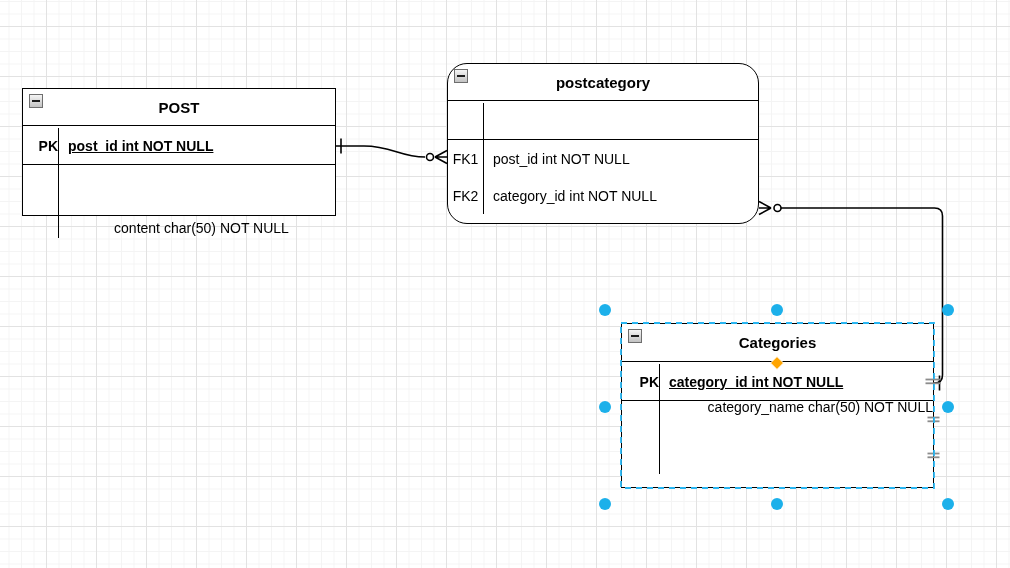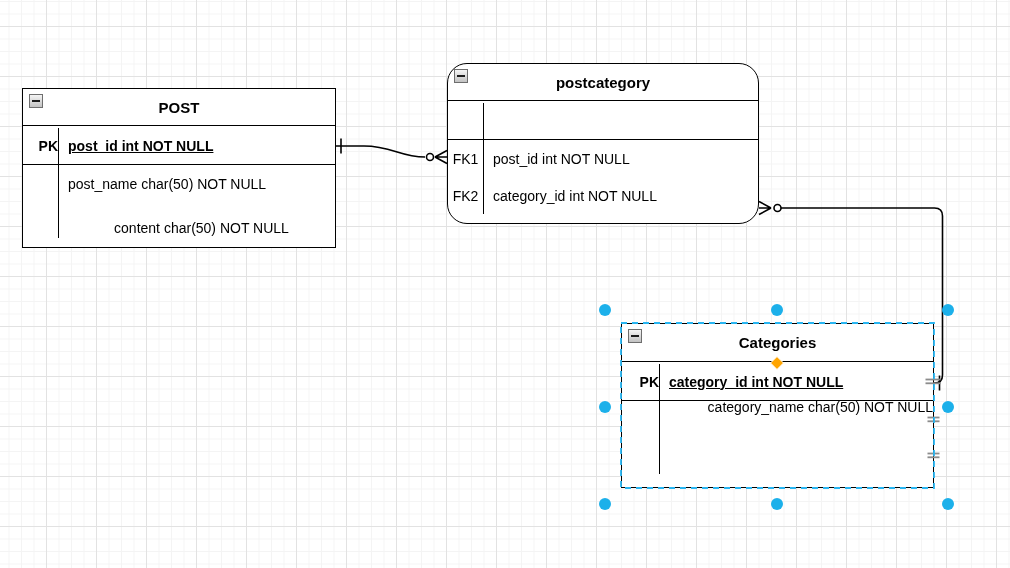--- a/index.html
+++ b/index.html
@@ -55,36 +55,32 @@
   .pkval{font-weight:bold;text-decoration:underline;}
   .hline{position:absolute;left:0;right:0;height:1.5px;background:#000;}
   .vline{position:absolute;width:1.5px;background:#000;}
   #overlay{position:absolute;left:0;top:0;z-index:5;}
 </style>
 </head>
 <body>
 
 <div id="canvas">
 
-  <div class="etable" style="left:22px;top:88px;width:314px;height:160px;">
+  <div class="etable" style="left:22px;top:88px;width:314px;height:128px;">
     <div class="hd" style="height:37px;">
       <span class="collapse">
           <i></i>
         </span>
       <span>POST</span>
     </div>
     <div class="row" style="top:38.5px;height:36px;">
       <span class="key bold">PK</span>
       <span class="val pkval">post_id int NOT NULL</span>
     </div>
     <div class="hline" style="top:74.5px;"></div>
-    <div class="row" style="top:76px;height:37px;">
-      <span class="key"></span>
-      <span class="val">post_name char(50) NOT NULL</span>
-    </div>
     <div class="row" style="top:120px;height:37px;justify-content:center;">
       <span class="key"></span>
       <span class="val">content char(50) NOT NULL</span>
     </div>
     <div class="vline" style="left:34.5px;top:38.5px;height:110px;"></div>
   </div>
 
   <div class="etable" style="left:447px;top:63px;width:312px;height:161px;border-radius:20px;">
     <div class="hd" style="height:37px;">
       <span class="collapse">

